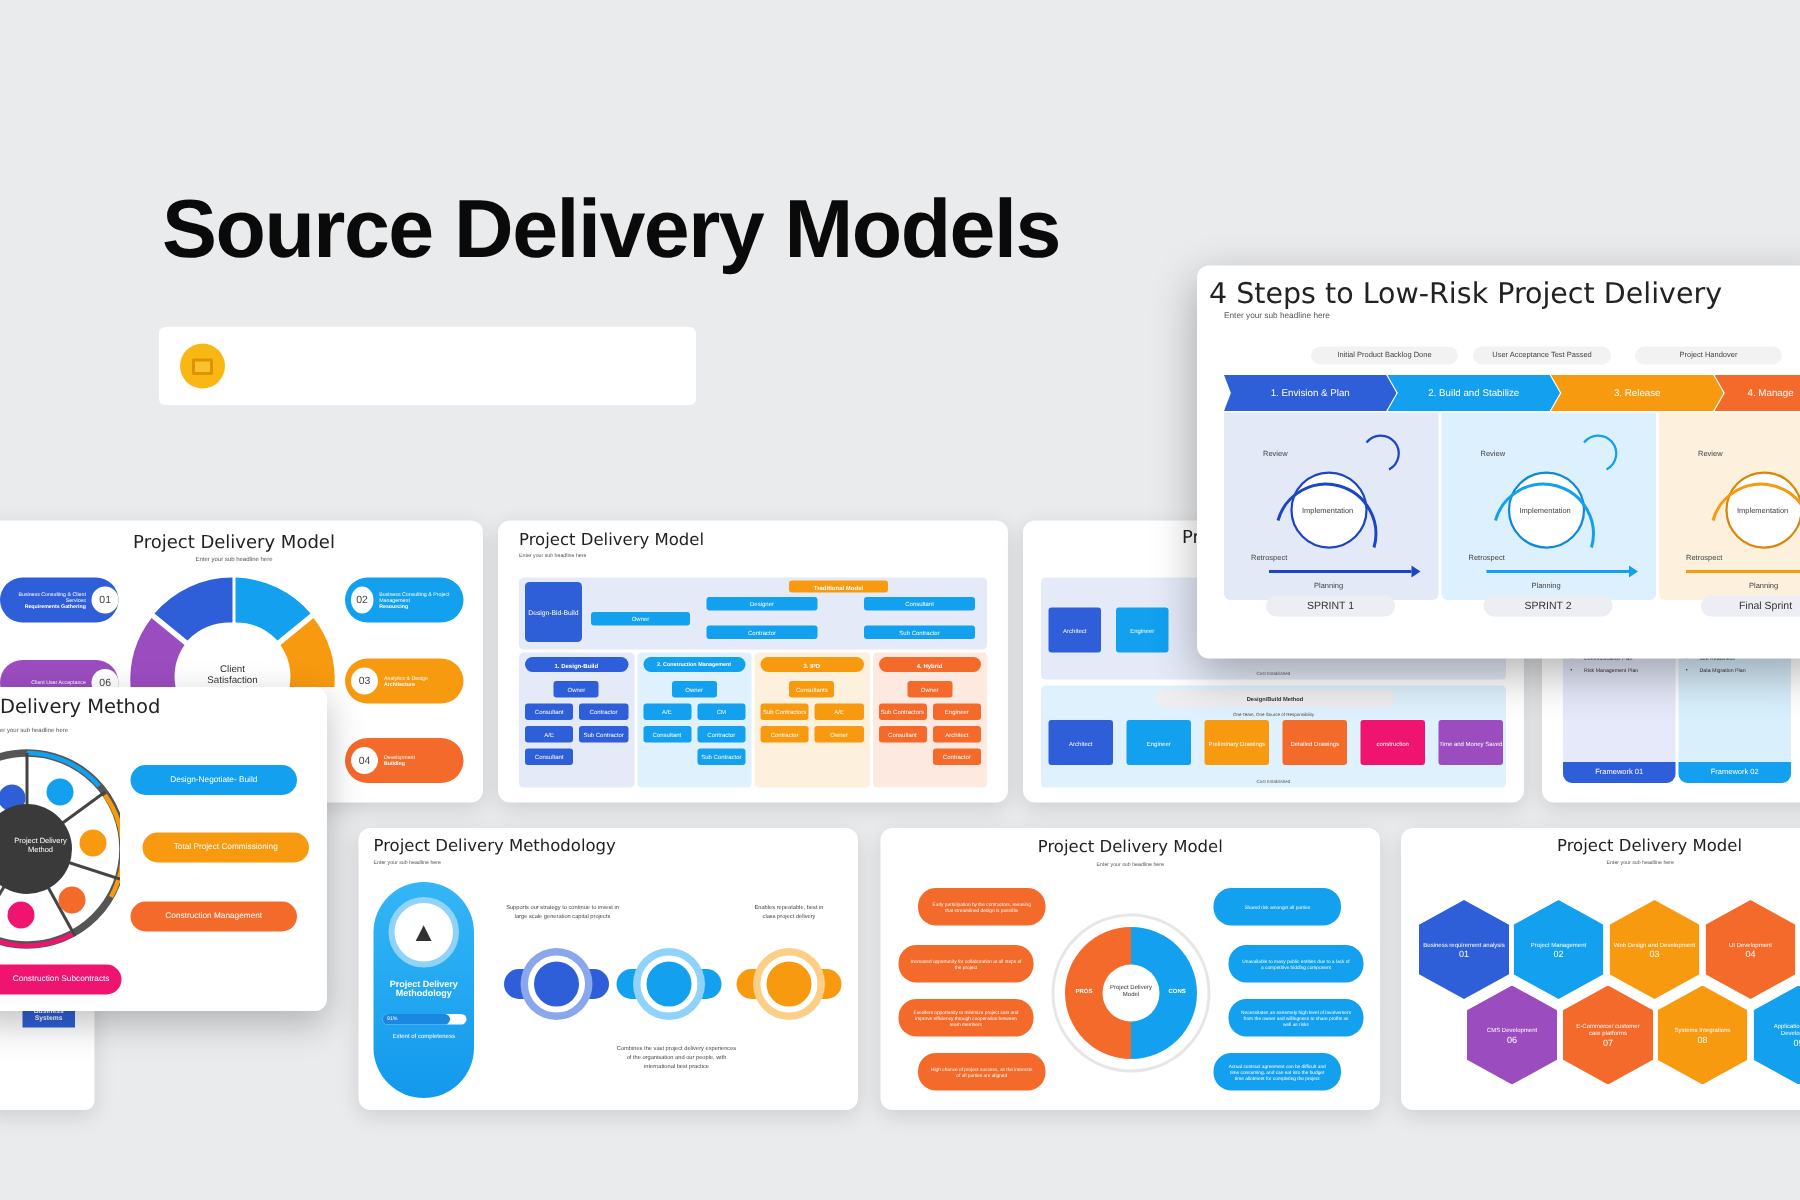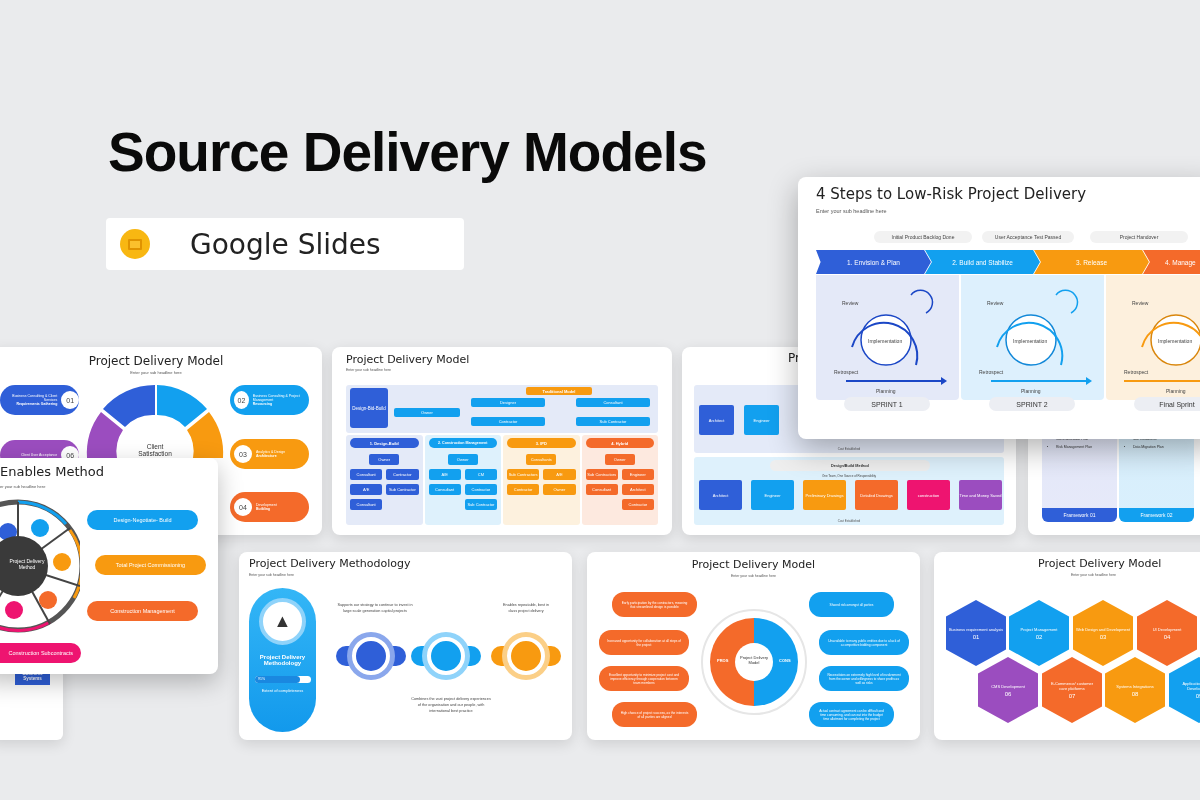--- a/index.html
+++ b/index.html
@@ -19,21 +19,20 @@
 #gs-text{margin-left:40px;font-size:28px;color:#222;font-family:"DejaVu Sans",sans-serif}
 </style>
 </head>
 <body>
 
 <h1 id="main-title">Source Delivery Models</h1>
 <div id="gs-badge">
   <div id="gs-icon">
       <span></span>
     </div>
-  <div id="gs-text">Google Slides</div>
 </div>
 
 <div class="slide" style="left:-10px;top:640px;width:73px;height:100px;border-radius:6px">
   <div style="position:absolute;left:25px;top:0;width:35px;height:45px;background:#2f5fd8;color:#fff;font-size:4.5px;font-weight:bold;display:flex;align-items:flex-end;justify-content:center;text-align:center;padding-bottom:4px">Support Business Systems</div>
 </div>
 
 <div class="slide" style="left:-10px;top:347px;width:332px;height:188px">
   <div class="title center" style="position:absolute;left:0;right:0;top:7px;font-size:12px">Project Delivery Model</div>
   <div class="sub center" style="position:absolute;left:0;right:0;top:23px;font-size:4px">Enter your sub headline here</div>
 
@@ -74,21 +73,21 @@
   <div class="pill" style="position:absolute;left:240px;top:145px;width:79px;height:30px;background:#f46a2a;font-size:3.5px;padding-left:4px">
     <div class="icon-c" style="margin-right:4px;font-size:7px">04</div>
     <div>
         <div>Development</div>
         <div style="font-weight:bold">Building</div>
       </div>
   </div>
 </div>
 
 <div class="slide" style="left:-20px;top:458px;width:238px;height:216px;box-shadow:0 8px 24px rgba(0,0,0,.25)">
-  <div class="title" style="position:absolute;left:20px;top:6px;font-size:13px">Enables Method</div>
+  <div class="title" style="position:absolute;left:20px;top:6px;font-size:13px">Delivery Method</div>
   <div class="sub" style="position:absolute;left:14px;top:26px;font-size:4px">Enter your sub headline here</div>
   <svg style="position:absolute;left:-10px;top:40px" width="110" height="136" viewBox="0 0 110 136">
     <circle cx="48" cy="68" r="64" fill="#fff" stroke="#555" stroke-width="5"></circle>
     <path d="M48 4 A64 64 0 0 1 96 26" stroke="#12a0ef" stroke-width="3" fill="none"></path>
     <path d="M100 32 A64 64 0 0 1 104 100" stroke="#f89a10" stroke-width="3" fill="none"></path>
     <path d="M20 126 A64 64 0 0 0 80 124" stroke="#ee1470" stroke-width="3" fill="none"></path>
     <g stroke="#444" stroke-width="2">
       <line x1="48" y1="68" x2="48" y2="4"></line>
         <line x1="48" y1="68" x2="100" y2="30"></line>
       <line x1="48" y1="68" x2="110" y2="88"></line>
@@ -201,21 +200,21 @@
   <div style="position:absolute;left:91px;top:0;width:75px;height:175px;background:linear-gradient(#d4ecfa,#daf0fd);border-radius:0 0 6px 6px">
     <ul style="position:absolute;top:90px;left:14px;font-size:3.5px;color:#333">
       <li>Site Readiness</li>
       <li style="margin-top:4px">Data Migration Plan</li>
     </ul>
     <div class="box" style="position:absolute;bottom:0;left:0;right:0;height:14px;background:#12a0ef;border-radius:0 0 6px 6px;font-size:5px">Framework 02</div>
   </div>
 </div>
 
 <div class="slide" style="left:798px;top:177px;width:420px;height:262px;box-shadow:0 10px 30px rgba(0,0,0,.3)">
-  <div class="title" style="position:absolute;left:18px;top:8px;font-size:15px">4 Steps to Low-Risk Project Delivery</div>
+  <div class="title" style="position:absolute;left:8px;top:8px;font-size:19px">4 Steps to Low-Risk Project Delivery</div>
   <div class="sub" style="position:absolute;left:18px;top:31px;font-size:5.5px">Enter your sub headline here</div>
   <div style="position:absolute;left:76px;top:54px;width:98px;height:12px;border-radius:6px;background:#f2f2f2;font-size:5px;color:#444;display:flex;align-items:center;justify-content:center">Initial Product Backlog Done</div>
   <div style="position:absolute;left:184px;top:54px;width:92px;height:12px;border-radius:6px;background:#f2f2f2;font-size:5px;color:#444;display:flex;align-items:center;justify-content:center">User Acceptance Test Passed</div>
   <div style="position:absolute;left:292px;top:54px;width:98px;height:12px;border-radius:6px;background:#f2f2f2;font-size:5px;color:#444;display:flex;align-items:center;justify-content:center">Project Handover</div>
 
   <div style="position:absolute;left:18px;top:73px;display:flex;height:24px">
     <div style="width:115px;background:#2f5fd8;color:#fff;font-size:6.5px;display:flex;align-items:center;justify-content:center;clip-path:polygon(0 0,94% 0,100% 50%,94% 100%,0 100%,4% 50%)">1. Envision &amp; Plan</div>
     <div style="width:115px;margin-left:-6px;background:#12a0ef;color:#fff;font-size:6.5px;display:flex;align-items:center;justify-content:center;clip-path:polygon(0 0,94% 0,100% 50%,94% 100%,0 100%,6% 50%)">2. Build and Stabilize</div>
     <div style="width:115px;margin-left:-6px;background:#f89a10;color:#fff;font-size:6.5px;display:flex;align-items:center;justify-content:center;clip-path:polygon(0 0,94% 0,100% 50%,94% 100%,0 100%,6% 50%)">3. Release</div>
     <div style="width:115px;margin-left:-6px;background:#f46a2a;color:#fff;font-size:6.5px;display:flex;align-items:center;padding-left:22px;clip-path:polygon(0 0,100% 0,100% 100%,0 100%,6% 50%)">4. Manage</div>

